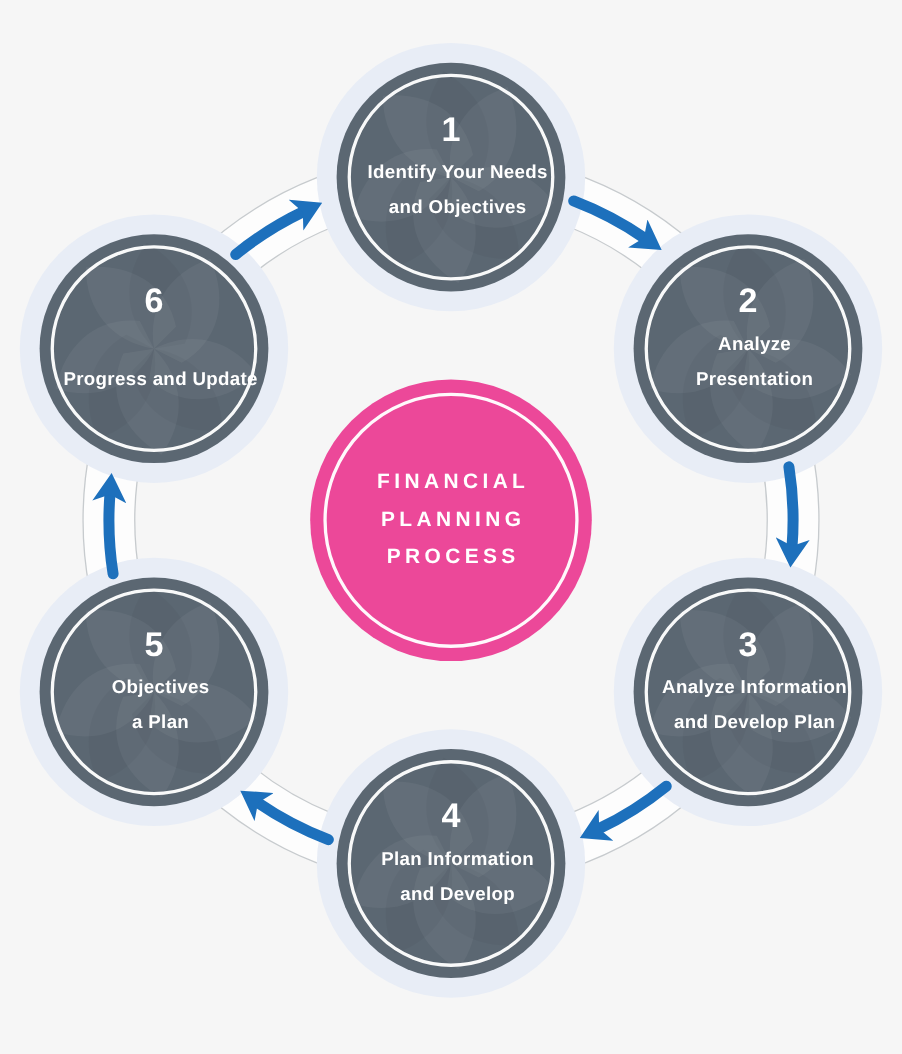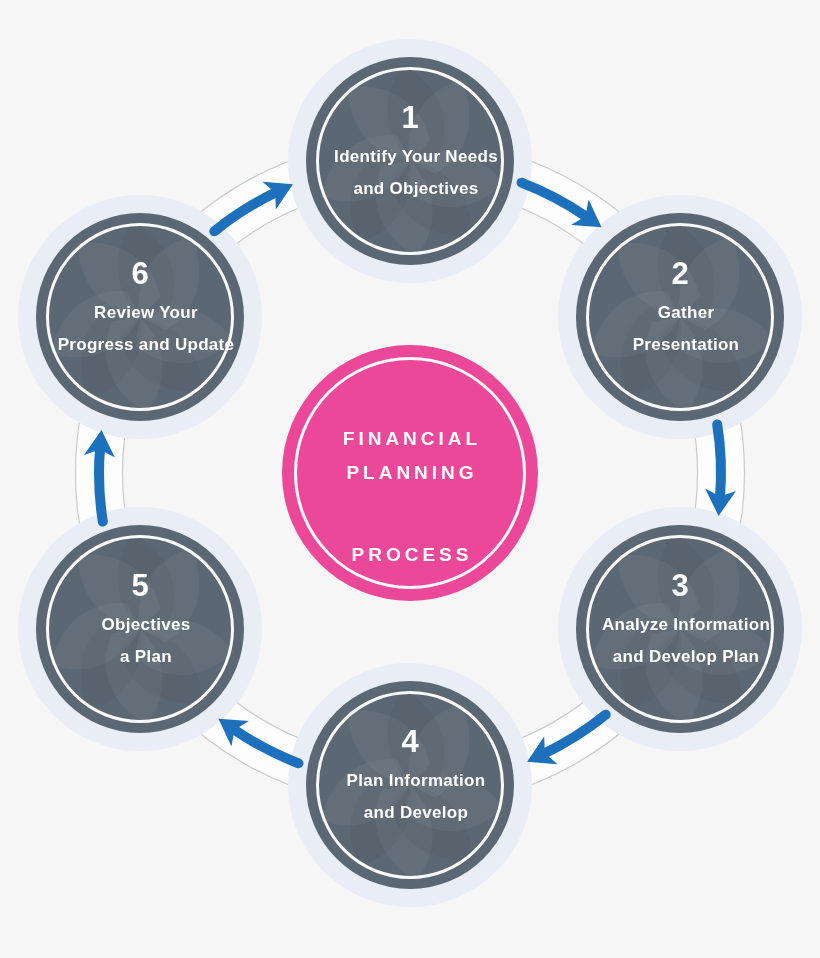--- a/index.html
+++ b/index.html
@@ -114,21 +114,21 @@
     text-align: center;
     color: #ffffff;
     font-size: 19px;
     font-weight: bold;
     letter-spacing: 4px;
     text-indent: 4px;
     line-height: 34px;
   }
   .cl1 { top: 77px; }
   .cl2 { top: 111px; }
-  .cl3 { top: 145px; margin-top: 48px; }
+  .cl3 { top: 145px; }
 </style>
 </head>
 <body>
 
 <div class="canvas">
 
   <svg id="track-layer" class="layer" viewBox="0 0 820 958">
     <defs>
       <g id="pw">
         <path d="M104,104 C66,98 42,70 42,30 C84,26 116,46 124,84 Z" fill="#ffffff" opacity="0.05"></path>
@@ -173,21 +173,21 @@
     </div>
   </div>
 
   <div class="step" style="left:576px; top:213px;">
     <div class="halo"></div>
     <div class="disc">
       <svg class="pinwheel" viewBox="0 0 208 208">
           <use href="#pw"></use>
         </svg>
       <div class="num">2</div>
-      <div class="lbl1">Gather</div>
+      <div class="lbl1">Analyze</div>
       <div class="lbl2">Presentation</div>
       <div class="ring"></div>
     </div>
   </div>
 
   <div class="step" style="left:576px; top:525px;">
     <div class="halo"></div>
     <div class="disc">
       <svg class="pinwheel" viewBox="0 0 208 208">
           <use href="#pw"></use>
@@ -225,21 +225,20 @@
     </div>
   </div>
 
   <div class="step" style="left:36px; top:213px;">
     <div class="halo"></div>
     <div class="disc">
       <svg class="pinwheel" viewBox="0 0 208 208">
           <use href="#pw"></use>
         </svg>
       <div class="num">6</div>
-      <div class="lbl1">Review Your</div>
       <div class="lbl2">Progress and Update</div>
       <div class="ring"></div>
     </div>
   </div>
 
   <div class="center-circle">
     <div class="center-ring"></div>
     <div class="center-line cl1">FINANCIAL</div>
     <div class="center-line cl2">PLANNING</div>
     <div class="center-line cl3">PROCESS</div>

